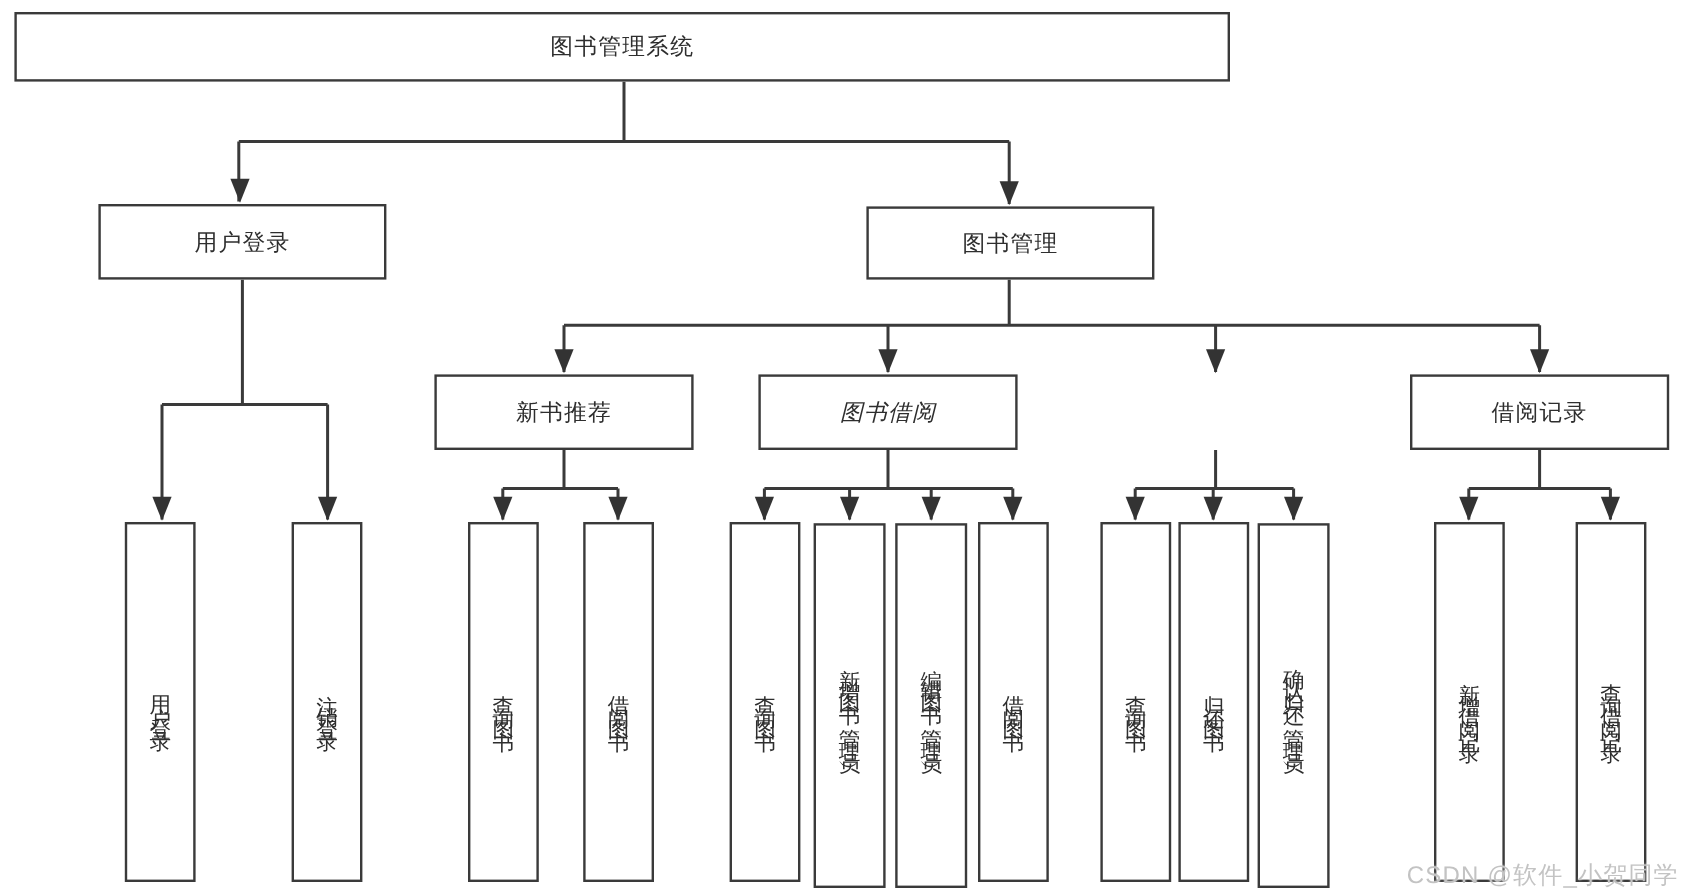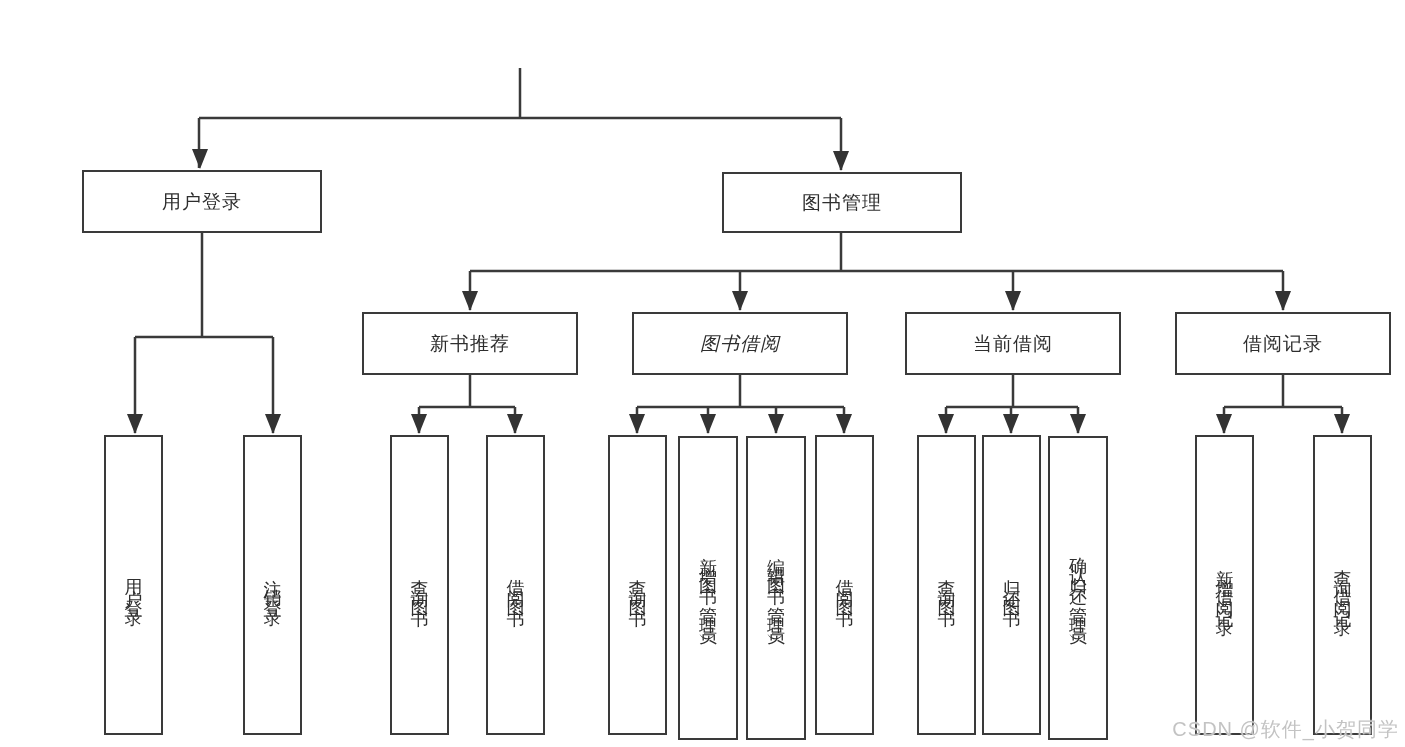--- a/index.html
+++ b/index.html
@@ -114,27 +114,27 @@
       <path d="M768 414 L784 414 L776 434 Z"></path>
       <path d="M836 414 L852 414 L844 434 Z"></path>
       <path d="M938 414 L954 414 L946 434 Z"></path>
       <path d="M1003 414 L1019 414 L1011 434 Z"></path>
       <path d="M1070 414 L1086 414 L1078 434 Z"></path>
       <path d="M1216 414 L1232 414 L1224 434 Z"></path>
       <path d="M1334 414 L1350 414 L1342 434 Z"></path>
     </g>
   </svg>
 
+  <div class="box" style="left:12px; top:10px; width:1013px; height:58px;">图书管理系统</div>
 
   <div class="box" style="left:82px; top:170px; width:240px; height:63px;">用户登录</div>
   <div class="box" style="left:362px; top:312px; width:216px; height:63px;">新书推荐</div>
 
   <div class="box" style="left:722px; top:172px; width:240px; height:61px;">图书管理</div>
   <div class="box" style="left:632px; top:312px; width:216px; height:63px;font-style:italic;">图书借阅</div>
-  <div class="box" style="left:905px; top:312px; width:216px; height:63px;">当前借阅</div>
   <div class="box" style="left:1175px; top:312px; width:216px; height:63px;">借阅记录</div>
 
   <div class="box vbox" style="left:104px; top:435px; width:59px; height:300px;">用户登录</div>
   <div class="box vbox" style="left:243px; top:435px; width:59px; height:300px;">注销登录</div>
 
   <div class="box vbox" style="left:390px; top:435px; width:59px; height:300px;">查询图书</div>
   <div class="box vbox" style="left:486px; top:435px; width:59px; height:300px;">借阅图书</div>
 
   <div class="box vbox" style="left:608px; top:435px; width:59px; height:300px;">查询图书</div>
   <div class="box vbox" style="left:678px; top:436px; width:60px; height:304px;">新增图书（管理员）</div>

